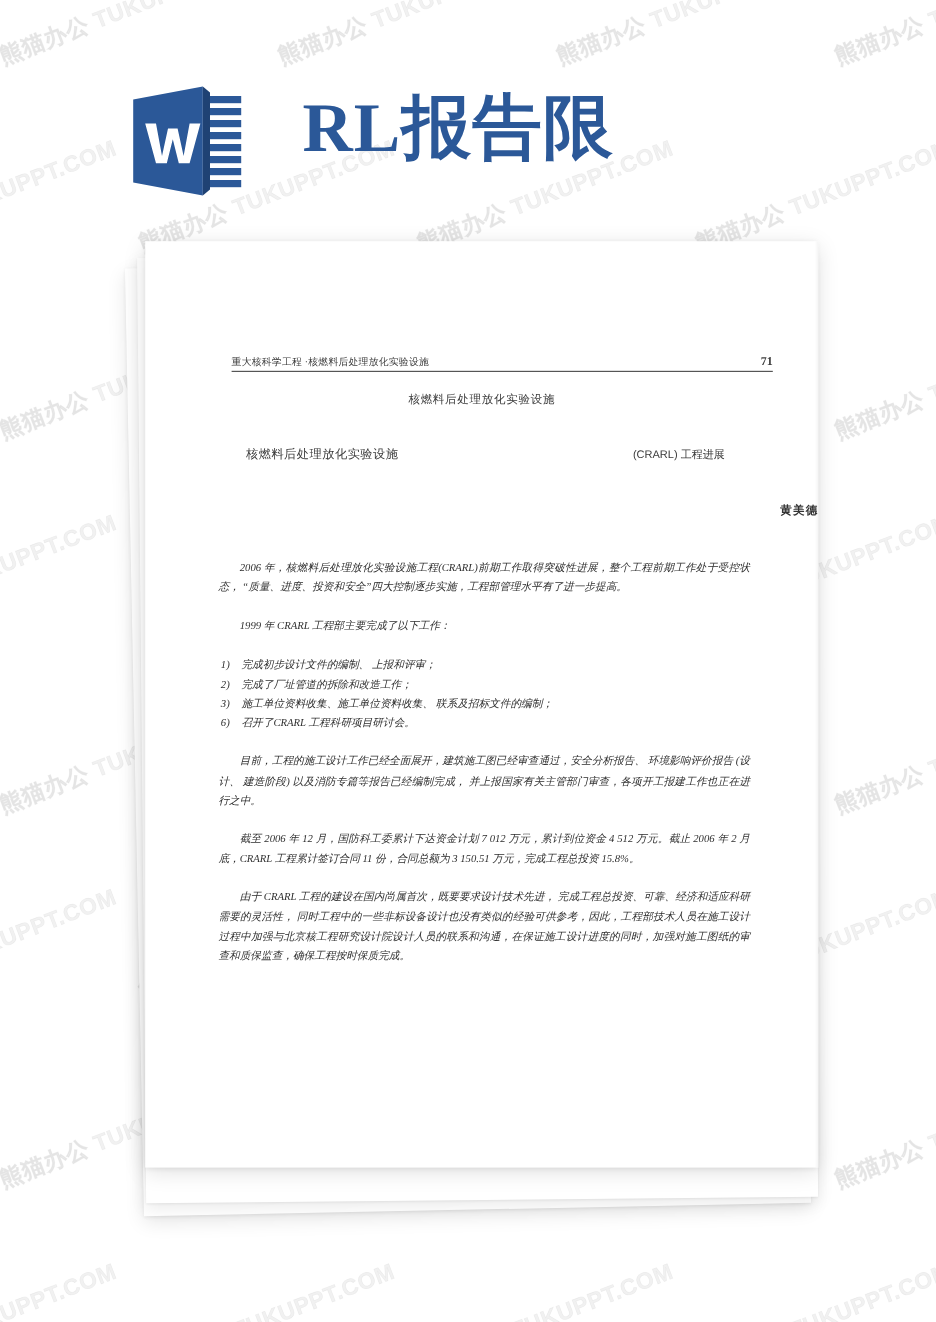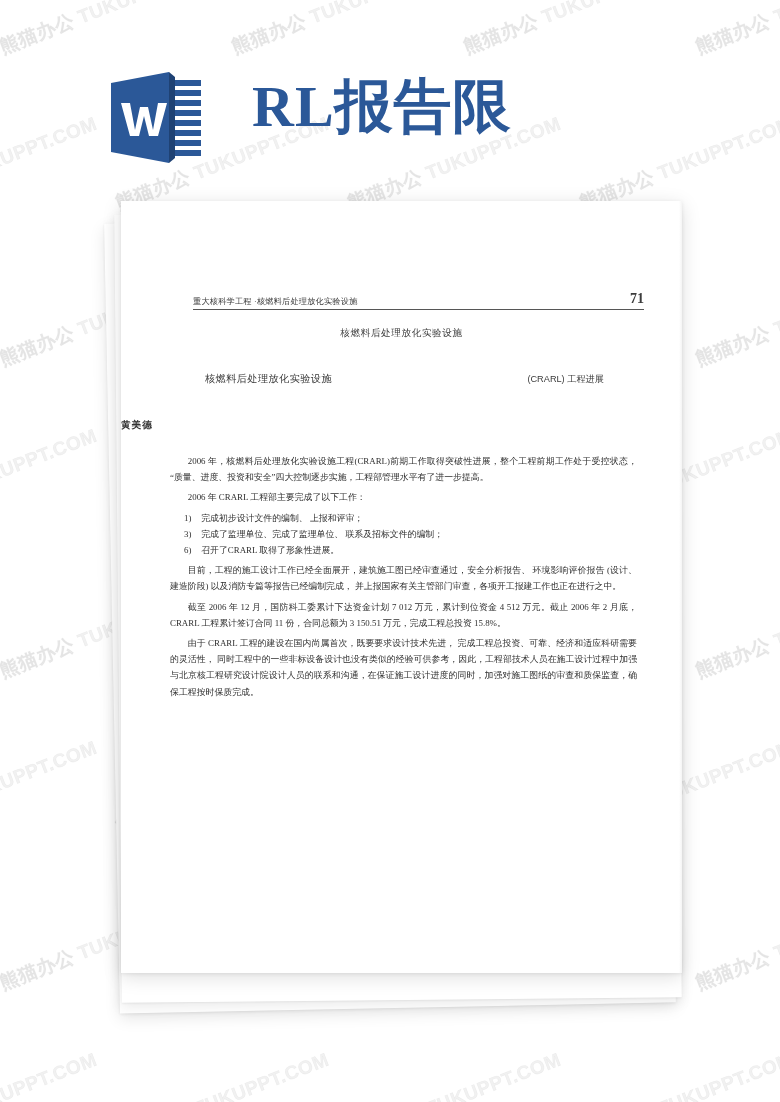--- a/index.html
+++ b/index.html
@@ -133,21 +133,21 @@
     border-bottom: 1.6px solid #565656;
     padding-bottom: 2px;
     font-size: 8.2px;
     font-family: "Liberation Serif", "DejaVu Serif", serif;
     color: #3c3c3c;
     letter-spacing: 0.2px;
   }
   .running-head .rh-left { white-space: nowrap; margin-top: 29px; }
   .running-head .rh-right {
     font-weight: 700;
-    font-size: 14px;
+    font-size: 10px;
     letter-spacing: 0;
   }
 
   .doc-series {
     position: absolute;
     left: 0; right: 0;
     top: 126px;
     text-align: center;
     font-size: 9.6px;
     font-family: "Liberation Sans", "DejaVu Sans", sans-serif;
@@ -167,54 +167,56 @@
     font-family: "Liberation Sans", "DejaVu Sans", sans-serif;
     color: #3b3b3b;
     letter-spacing: 0.4px;
   }
   .doc-title-row .tl-right { font-size: 9.2px; letter-spacing: 0; }
 
   .doc-author {
     position: absolute;
     left: 0; right: 0;
     top: 218px;
-    text-align: left;
+    text-align: right;
     font-size: 9.6px;
     font-weight: 700;
     font-family: "Liberation Sans", "DejaVu Sans", sans-serif;
     color: #333;
     letter-spacing: 1px;
   }
 
   #body-text {
     position: absolute;
     left: 45px;
     right: 41px;
     top: 248px;
     font-size: 8.9px;
     line-height: 16.2px;
     color: #2f2f2f;
     text-align: justify;
     text-justify: inter-character;
     font-family: "Liberation Serif", "DejaVu Serif", serif;
   }
   #body-text p {
-    margin: 4px;
+    margin: 16px;
     text-indent: 2em;
+    font-style: italic;
   }
   #body-text ol.worklist {
     margin: 0;
     padding: 0;
     list-style: none;
   }
   #body-text ol.worklist li {
     margin: 0;
     padding-left: 0;
     text-indent: 0;
     margin-left: 18px;
+    font-style: italic;
   }
   #body-text ol.worklist li .num {
     display: inline-block;
     min-width: 15px;
   }
 
   
   .edge-shade {
     position: absolute;
     top: 0; right: 0;
@@ -307,26 +309,27 @@
 
       <div class="doc-title-row">
         <span class="tl-left">核燃料后处理放化实验设施</span>
         <span class="tl-right">(CRARL) 工程进展</span>
       </div>
 
       <div class="doc-author">黄美德</div>
 
       <div id="body-text">
         <p>2006 年，核燃料后处理放化实验设施工程(CRARL)前期工作取得突破性进展，整个工程前期工作处于受控状态， “质量、进度、投资和安全”四大控制逐步实施，工程部管理水平有了进一步提高。</p>
-        <p>2006 年 CRARL 工程部主要完成了以下工作：</p>
+        <p>1999 年 CRARL 工程部主要完成了以下工作：</p>
 
         <ol class="worklist" id="worklist">
             <li><span class="num">1)</span><span> 完成初步设计文件的编制、 上报和评审；</span></li>
-            <li><span class="num">3)</span><span> 完成了监理单位、完成了监理单位、 联系及招标文件的编制；</span></li>
-            <li><span class="num">6)</span><span> 召开了CRARL 取得了形象性进展。</span></li>
+            <li><span class="num">2)</span><span> 完成了厂址管道的拆除和改造工作；</span></li>
+            <li><span class="num">3)</span><span> 施工单位资料收集、施工单位资料收集、 联系及招标文件的编制；</span></li>
+            <li><span class="num">6)</span><span> 召开了CRARL 工程科研项目研讨会。</span></li>
           </ol>
 
         <p>目前，工程的施工设计工作已经全面展开，建筑施工图已经审查通过，安全分析报告、 环境影响评价报告 (设计、 建造阶段) 以及消防专篇等报告已经编制完成， 并上报国家有关主管部门审查，各项开工报建工作也正在进行之中。</p>
         <p>截至 2006 年 12 月，国防科工委累计下达资金计划 7 012 万元，累计到位资金 4 512 万元。截止 2006 年 2 月底，CRARL 工程累计签订合同 11 份，合同总额为 3 150.51 万元，完成工程总投资 15.8%。</p>
         <p>由于 CRARL 工程的建设在国内尚属首次，既要要求设计技术先进， 完成工程总投资、可靠、经济和适应科研需要的灵活性， 同时工程中的一些非标设备设计也没有类似的经验可供参考，因此，工程部技术人员在施工设计过程中加强与北京核工程研究设计院设计人员的联系和沟通，在保证施工设计进度的同时，加强对施工图纸的审查和质保监查，确保工程按时保质完成。</p>
       </div>
 
     </div>
   </div>
 

